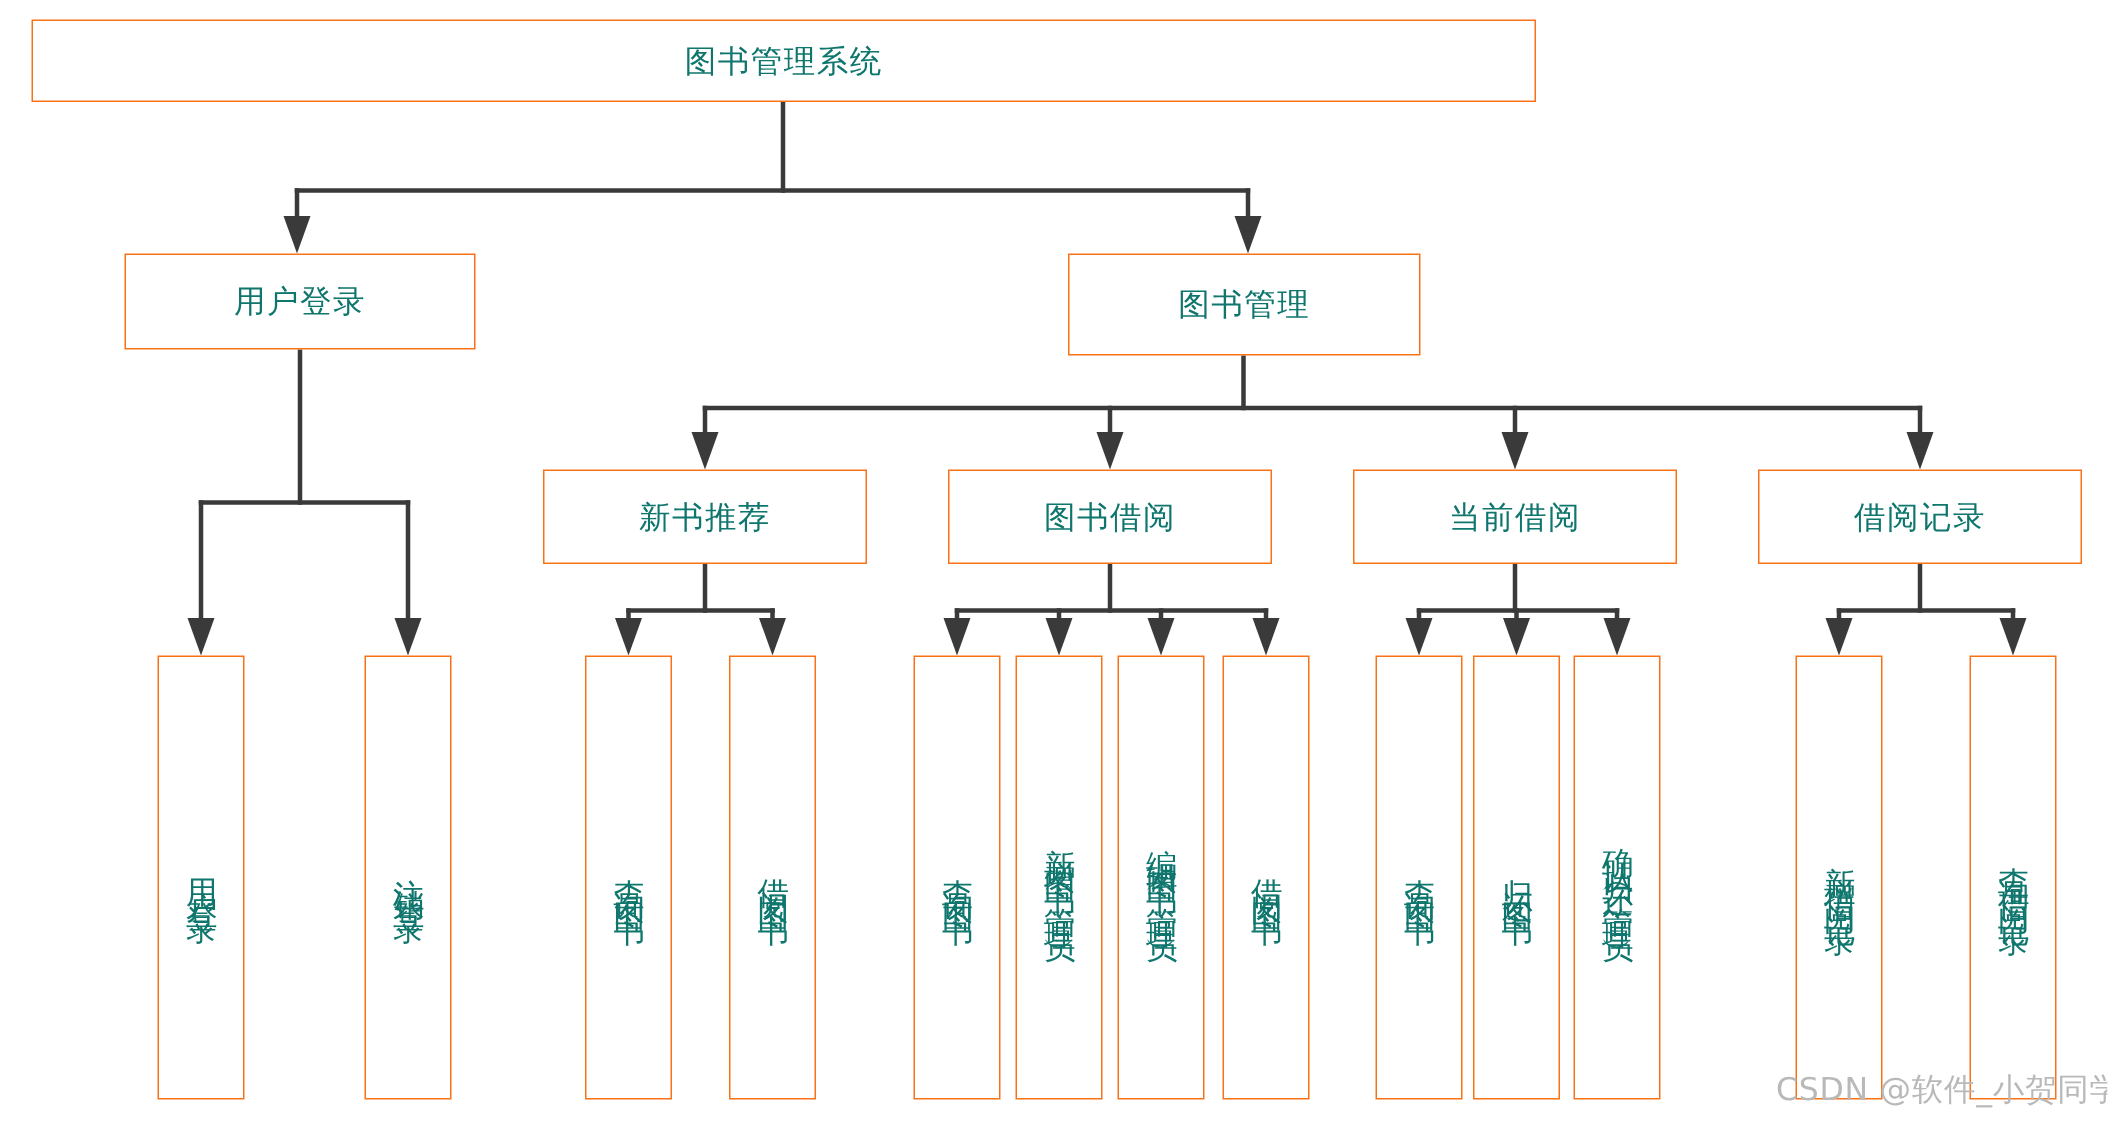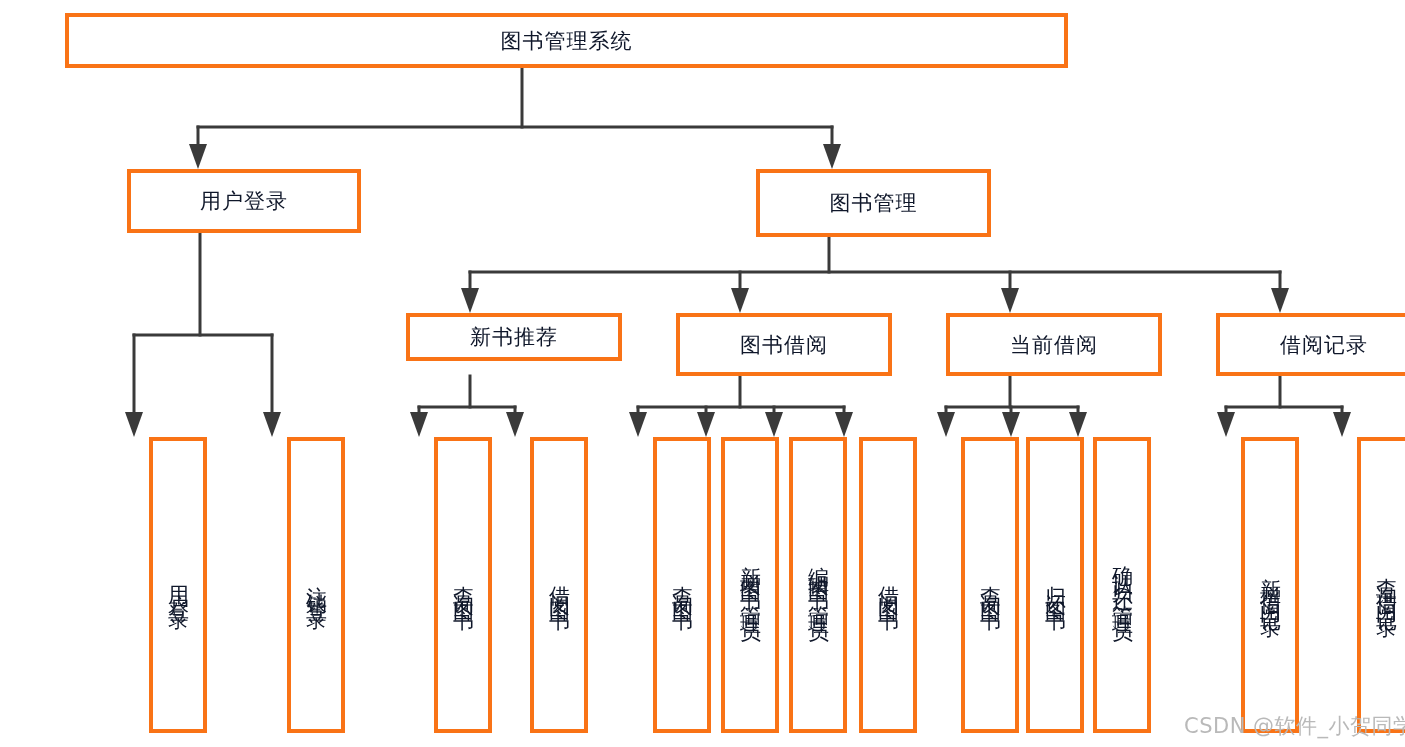--- a/index.html
+++ b/index.html
@@ -12,27 +12,26 @@
     overflow: hidden;
   }
   .connectors {
     position: absolute;
     left: 0; top: 0;
     width: 1405px; height: 747px;
   }
   .node {
     position: absolute;
     box-sizing: border-box;
-    border: 4px solid #f97316;
+    border: 1px solid #f97316;
     background: #ffffff;
     display: flex;
     align-items: center;
     justify-content: center;
-    color: #0f172a;
-    margin-left: 44px;
+    color: #0f766e;
   }
   .node.h .lbl {
     font-size: 21px;
     letter-spacing: 1px;
     white-space: nowrap;
   }
   .node.v .lbl {
     writing-mode: vertical-rl;
     text-orientation: mixed;
     font-size: 21px;
@@ -130,21 +129,21 @@
     <span class="lbl">图书管理系统</span>
   </div>
 
   <div class="node h" style="left:83px;top:169px;width:234px;height:64px">
     <span class="lbl">用户登录</span>
   </div>
   <div class="node h" style="left:712px;top:169px;width:235px;height:68px">
     <span class="lbl">图书管理</span>
   </div>
 
-  <div class="node h" style="left:362px;top:313px;width:216px;height:48px">
+  <div class="node h" style="left:362px;top:313px;width:216px;height:63px">
     <span class="lbl">新书推荐</span>
   </div>
   <div class="node h" style="left:632px;top:313px;width:216px;height:63px">
     <span class="lbl">图书借阅</span>
   </div>
   <div class="node h" style="left:902px;top:313px;width:216px;height:63px">
     <span class="lbl">当前借阅</span>
   </div>
   <div class="node h" style="left:1172px;top:313px;width:216px;height:63px">
     <span class="lbl">借阅记录</span>

